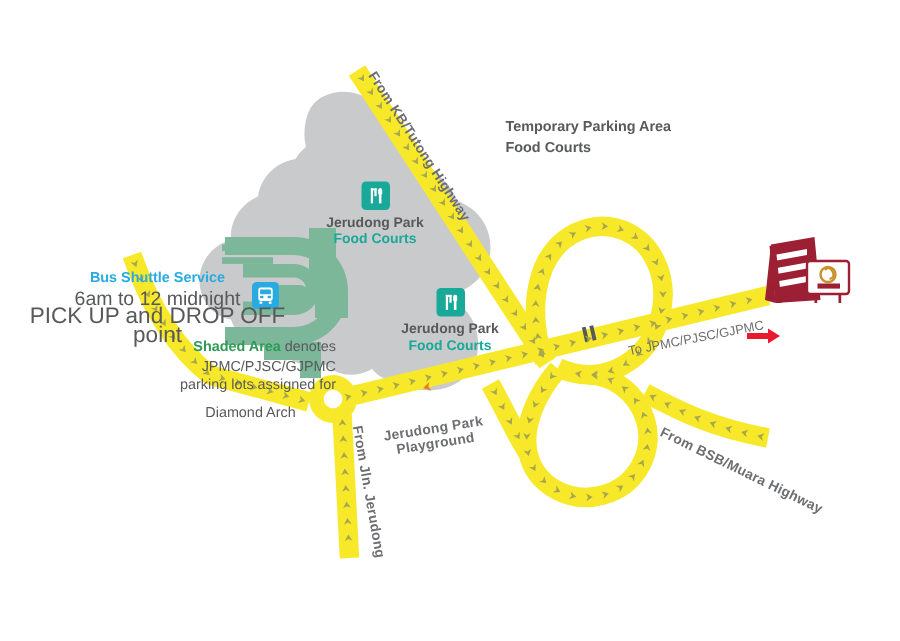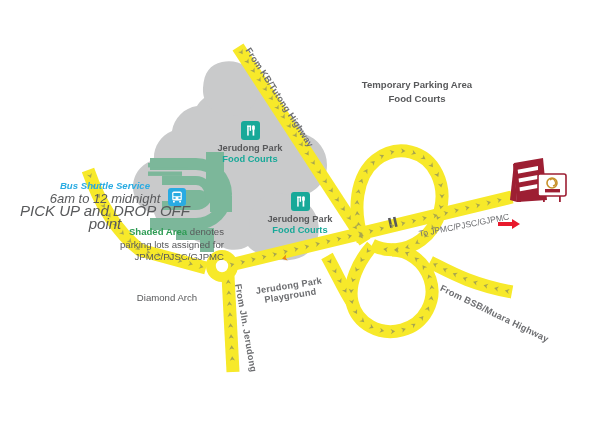--- a/index.html
+++ b/index.html
@@ -62,38 +62,37 @@
     width: 18px; height: 18px;
     border-radius: 3px;
     background: #29abe2;
   }
 
   
   #bus-legend {
     position: absolute;
     text-align: center;
     line-height: 12.5px;
-    font-style: italic;
   }
   #bus-legend .t1 { color: #29abe2; font-weight: bold; font-size: 9.6px; }
   #bus-legend .t2 { color: #58595b; font-size: 13px; }
   #bus-legend .t3 { color: #58595b; font-size: 15px; }
 
   #shaded-legend {
     position: absolute;
     text-align: right;
     line-height: 12.5px;
   }
   #shaded-legend .s1 { font-size: 9.6px; color: #58595b; }
   #shaded-legend .s1 b { color: #2e9c54; }
   #shaded-legend .s2 { font-size: 9.6px; color: #58595b; }
 
   #parking-title {
     position: absolute;
-    text-align: center;
+    text-align: left;
     color: #58595b;
     font-size: 9.6px;
     font-weight: bold;
     line-height: 13.5px;
   }
 
   #roundabout-label {
     position: absolute;
     text-align: center;
     color: #58595b;
@@ -409,25 +408,25 @@
   </div>
 
   <div id="bus-legend" style="left:14px; top:180px; width:182px;">
     <div class="t1">Bus Shuttle Service</div>
     <div class="t2">6am to 12 midnight</div>
     <div class="t3">PICK UP and DROP OFF point</div>
   </div>
 
   <div id="shaded-legend" style="left:48px; top:226px; width:176px;">
     <div class="s1"><b>Shaded Area</b><span> denotes</span></div>
+    <div class="s2">JPMC/PJSC/GJPMC</div>
     <div class="s2">parking lots assigned for</div>
-    <div class="s2">JPMC/PJSC/GJPMC</div>
-  </div>
-
-  <div id="roundabout-label" style="left:108px; top:270px; width:118px;margin-top:22px;">
+  </div>
+
+  <div id="roundabout-label" style="left:108px; top:270px; width:118px;">
     <div>Diamond Arch</div>
   </div>
 
   <div class="roadname" style="left:252px; top:46px; transform: rotate(57deg);">From KB/Tutong Highway</div>
 
   <div class="roadname" style="left:243px; top:283px; transform: rotate(80deg);">From Jln. Jerudong</div>
 
   <div class="roadname" style="left:443px; top:283px; transform: rotate(26deg);">From BSB/Muara Highway</div>
 
   <div class="roadname thin" style="left:255px; top:286px; transform: rotate(-9deg); font-weight:bold;">

